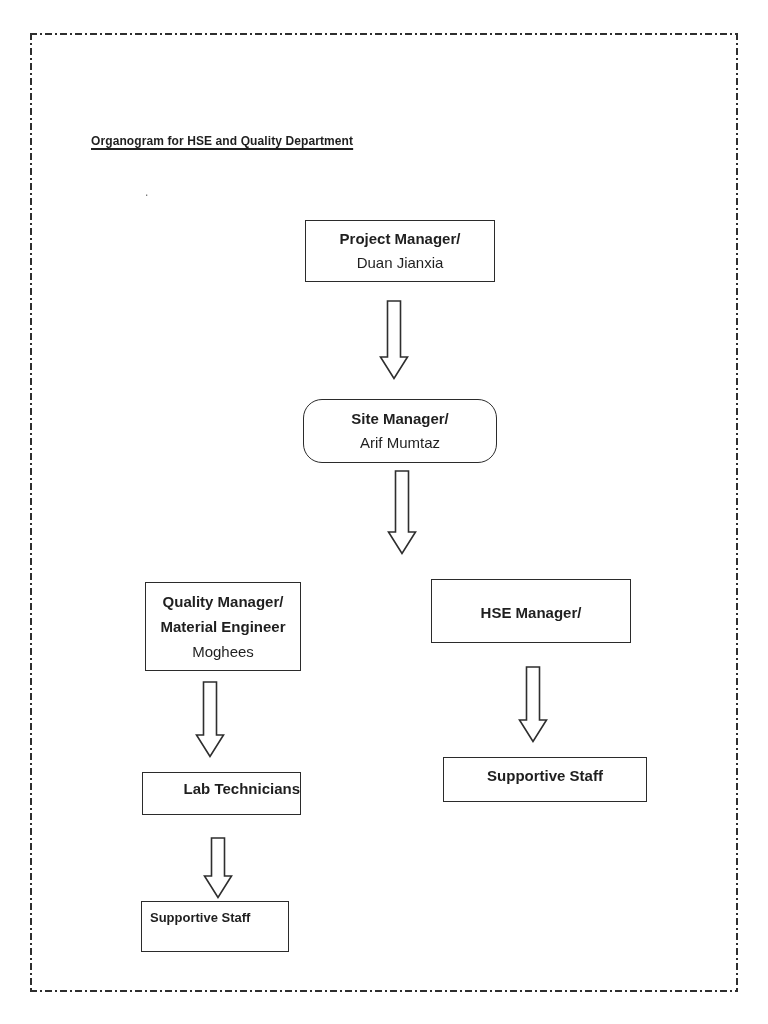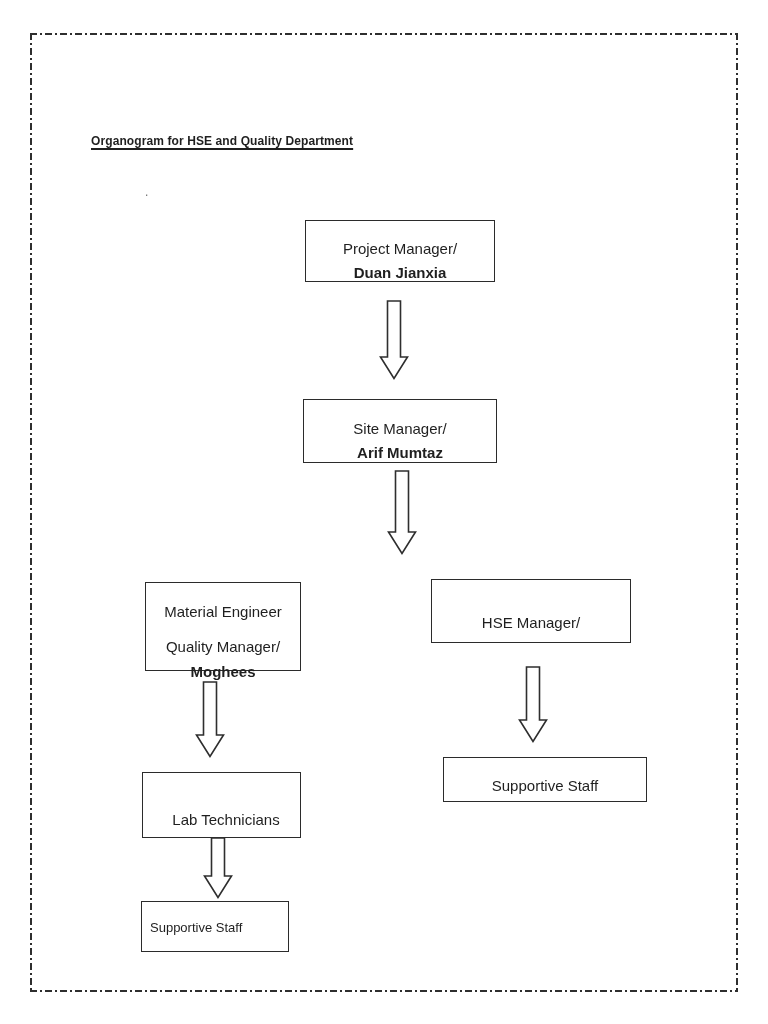--- a/index.html
+++ b/index.html
@@ -49,28 +49,28 @@
   }
 
   .org-box {
     position: absolute;
     border: 1.5px solid #2b2b2b;
     background: #fff;
     font-size: 15px;
     line-height: 24px;
     text-align: center;
   }
-  .org-box .role { font-weight: normal; display: block; margin-top: 10px; }
-  .org-box .person { font-weight: bold; display: block; }
+  .org-box .role { font-weight: bold; display: block; }
+  .org-box .person { font-weight: normal; display: block; }
 
   .box-project-manager { left: 305px; top: 220px; width: 190px; height: 62px; padding-top: 6px; }
-  .box-site-manager    { left: 303px; top: 399px; width: 194px; height: 64px; padding-top: 7px; }
+  .box-site-manager    { left: 303px; top: 399px; width: 194px; height: 64px; padding-top: 7px; border-radius: 19px; }
   .box-quality-manager { left: 145px; top: 582px; width: 156px; height: 89px; padding-top: 6px; line-height: 25px; }
   .box-hse-manager     { left: 431px; top: 579px; width: 200px; height: 64px; padding-top: 21px; }
-  .box-lab-technicians { left: 142px; top: 772px; width: 159px; height: 66px; text-align: center; padding: 25px 0 0 9px; }
+  .box-lab-technicians { left: 142px; top: 772px; width: 159px; height: 43px; text-align: right; padding: 4px 0 0 9px; }
   .box-supportive-hse  { left: 443px; top: 757px; width: 204px; height: 45px; padding-top: 6px; }
   .box-supportive-quality { left: 141px; top: 901px; width: 148px; height: 51px; text-align: left; padding: 8px 0 0 8px; font-size: 13px; line-height: 16px; }
 
   .arrow { position: absolute; width: 30px; }
   .arrow svg { display: block; }
   .arrow-1 { left: 379px; top: 300px; }
   .arrow-2 { left: 387px; top: 470px; }
   .arrow-3 { left: 195px; top: 681px; }
   .arrow-4 { left: 518px; top: 666px; }
   .arrow-5 { left: 203px; top: 837px; }
@@ -105,22 +105,22 @@
     <span class="person">Arif Mumtaz</span>
   </div>
 
   <div class="arrow arrow-2">
     <svg width="30" height="85" viewBox="0 0 30 85">
       <path d="M8.5,1 L21.5,1 L21.5,62 L28.5,62 L15,83.5 L1.5,62 L8.5,62 Z" fill="#ffffff" stroke="#2e2e2e" stroke-width="1.6" stroke-linejoin="miter"></path>
     </svg>
   </div>
 
   <div class="org-box box-quality-manager">
+    <span class="role">Quality Manager/</span>
     <span class="role">Material Engineer</span>
-    <span class="role">Quality Manager/</span>
     <span class="person">Moghees</span>
   </div>
 
   <div class="org-box box-hse-manager">
     <span class="role">HSE Manager/</span>
   </div>
 
   <div class="arrow arrow-3">
     <svg width="30" height="77" viewBox="0 0 30 77">
       <path d="M8.5,1 L21.5,1 L21.5,54 L28.5,54 L15,75.5 L1.5,54 L8.5,54 Z" fill="#ffffff" stroke="#2e2e2e" stroke-width="1.6" stroke-linejoin="miter"></path>

